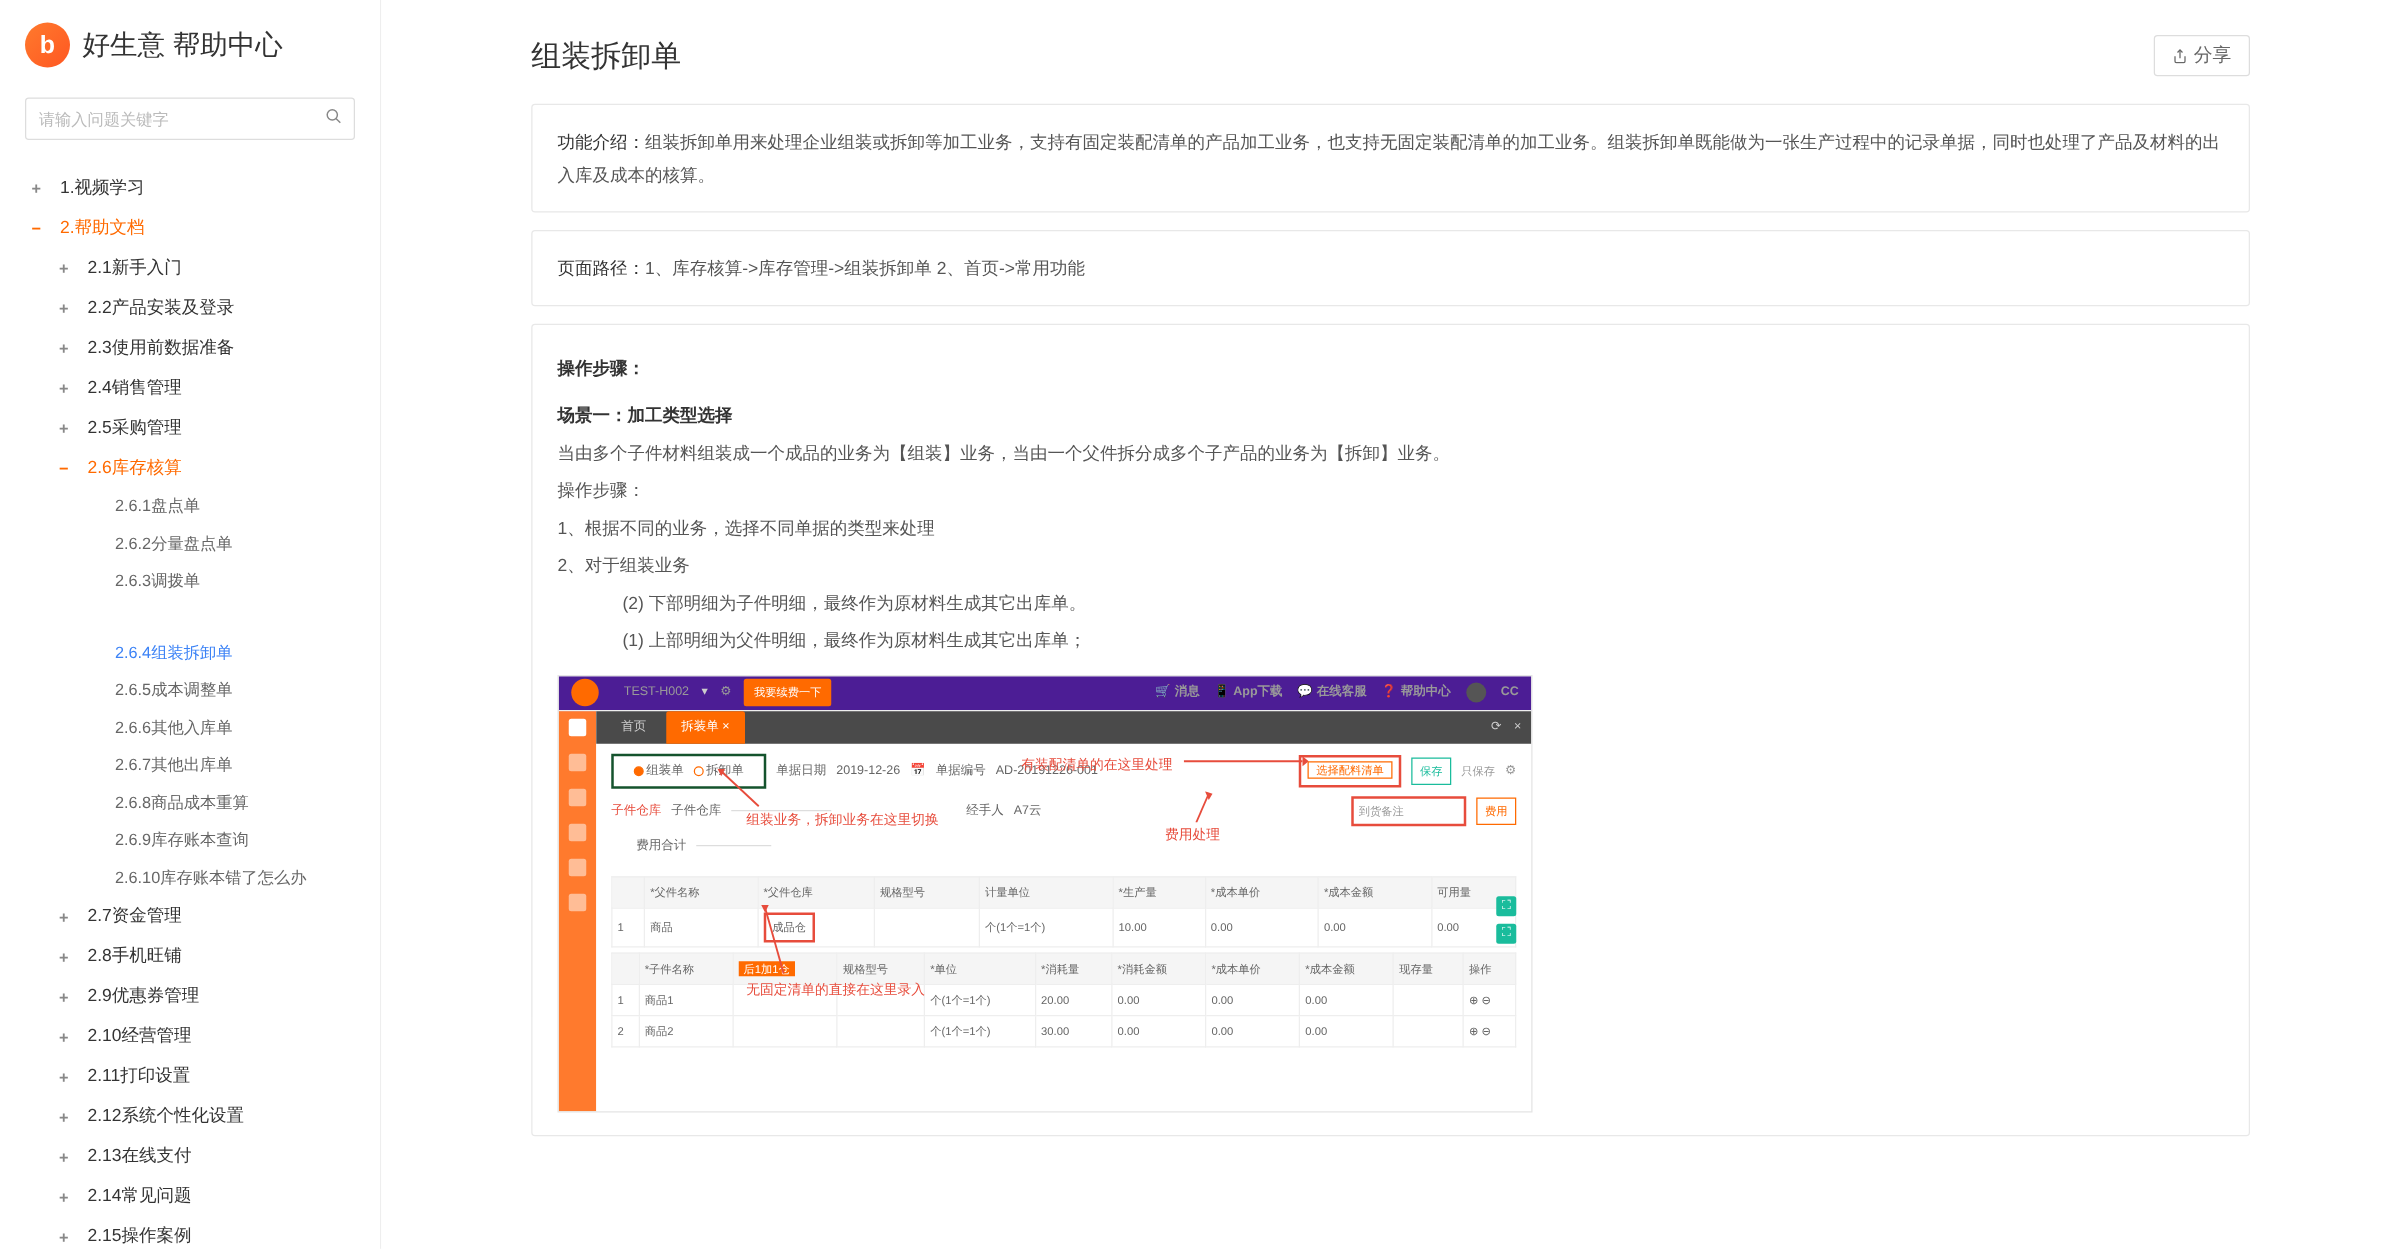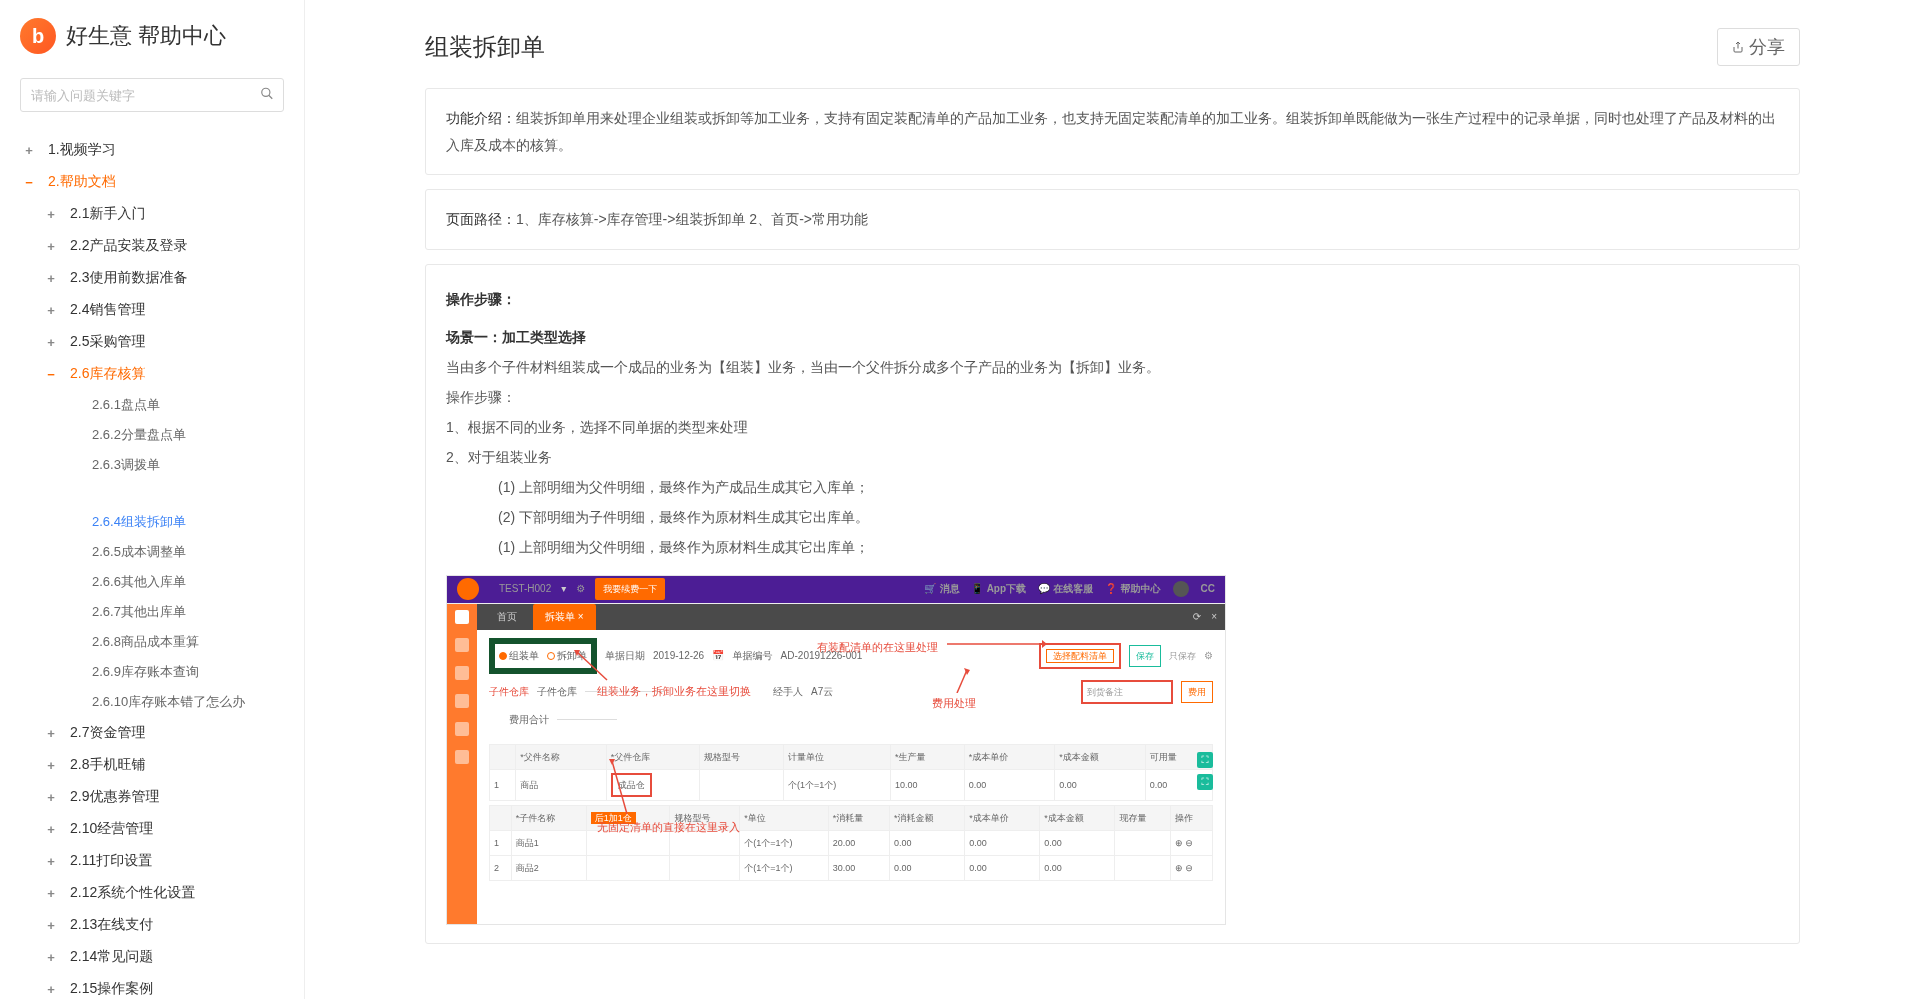--- a/index.html
+++ b/index.html
@@ -19,21 +19,21 @@
 .nav-icon.minus { color: #ff6a00; }
 .nav-item.active { color: #ff6a00; }
 .nav-item.section-active { color: #ff6a00; }
 .nav-sub { padding-left: 22px; }
 .nav-sub2 { padding-left: 50px; }
 .nav-sub2 .nav-item { font-size: 13px; padding: 6px 0; color: #666; }
 .nav-sub2 .nav-item.active { color: #3b82f6; margin-top: 27px; }
 .main { flex: 1; padding: 28px 120px 24px 120px; overflow-y: auto; background: #fff; }
 .title-row { display: flex; justify-content: space-between; align-items: center; margin-bottom: 22px; }
 .page-title { font-size: 24px; font-weight: 500; color: #333; }
-.share-btn { border: 1px solid #ddd; background: #fff; padding: 6px 14px; border-radius: 3px; font-size: 18px; color: #666; cursor: pointer; display: flex; align-items: center; gap: 5px; }
+.share-btn { border: 1px solid #ddd; background: #fff; padding: 6px 14px; border-radius: 3px; font-size: 15px; color: #666; cursor: pointer; display: flex; align-items: center; gap: 5px; }
 .card { border: 1px solid #e8e8e8; border-radius: 3px; padding: 16px 20px; margin-bottom: 14px; font-size: 14px; line-height: 1.9; color: #555; }
 .card-label { color: #333; }
 .content-block { border: 1px solid #e8e8e8; border-radius: 3px; padding: 18px 20px; font-size: 14px; line-height: 2.0; color: #555; }
 .content-block p { margin: 2px 0; }
 .bold { font-weight: 600; color: #333; }
 .indent2 { padding-left: 52px; }
 .screenshot { margin-top: 14px; border: 1px solid #e5e5e5; width: 780px; height: 350px; background: #fafafa; position: relative; font-size: 10px; overflow: hidden; }
 .sh-topbar { height: 28px; background: #4c1d95; border-bottom: 1px solid #eee; display: flex; align-items: center; padding: 0 10px; justify-content: space-between; }
 .sh-logo { width: 22px; height: 22px; border-radius: 50%; background: #ff6a00; margin-right: 10px; }
 .sh-left { display: flex; align-items: center; gap: 10px; color: #999; }
@@ -41,21 +41,21 @@
 .sh-btn-orange { background: #ff6a00; color: #fff; padding: 2px 8px; border-radius: 2px; font-size: 9px; }
 .sh-body { display: flex; height: calc(100% - 28px); }
 .sh-sidebar { width: 30px; background: #ff7a2d; display: flex; flex-direction: column; align-items: center; padding-top: 6px; gap: 14px; }
 .sh-sidebar-icon { width: 14px; height: 14px; background: rgba(255,255,255,0.5); border-radius: 2px; }
 .sh-content { flex: 1; background: #fff; position: relative; }
 .sh-tabs { height: 26px; background: #4a4a4a; display: flex; align-items: center; padding: 0 8px; gap: 4px; }
 .sh-tab { padding: 3px 12px; font-size: 10px; color: #ccc; }
 .sh-tab.active { background: #ff6a00; color: #fff; border-radius: 2px 2px 0 0; }
 .sh-form { padding: 8px 12px; position: relative; }
 .sh-form-row { display: flex; align-items: center; gap: 8px; margin-bottom: 6px; font-size: 10px; color: #666; }
-.sh-radio-group { border: 6px solid #14532d; padding: 2px 4px; display: inline-flex; gap: 8px; }
+.sh-radio-group { border: 2px solid #14532d; padding: 2px 16px; display: inline-flex; gap: 8px; }
 .sh-radio { display: inline-flex; align-items: center; gap: 2px; }
 .sh-radio-dot { width: 8px; height: 8px; border: 1px solid #ff6a00; border-radius: 50%; }
 .sh-radio-dot.on { background: #ff6a00; }
 .sh-annotation { position: absolute; color: #e74c3c; font-size: 11px; }
 .sh-table { width: 100%; border-collapse: collapse; font-size: 9px; }
 .sh-table th { background: #f5f5f5; padding: 3px 4px; text-align: left; color: #666; border: 1px solid #eee; font-weight: normal; }
 .sh-table td { padding: 3px 4px; border: 1px solid #eee; color: #666; }
 .sh-table-wrap { padding: 0 12px; }
 .sh-green-btn { position: absolute; right: 12px; background: #1abc9c; color: #fff; width: 16px; height: 16px; display: flex; align-items: center; justify-content: center; border-radius: 2px; font-size: 10px; }
 .sh-box-orange { border: 1px solid #ff6a00; padding: 1px 6px; color: #ff6a00; font-size: 9px; }
@@ -207,21 +207,20 @@
       <span class="card-label">页面路径：</span><span>1、库存核算-&gt;库存管理-&gt;组装拆卸单 2、首页-&gt;常用功能</span>
     </div>
 
     <div class="content-block">
       <p class="bold">操作步骤：</p>
       <p class="bold" style="margin-top:10px">场景一：加工类型选择</p>
       <p>当由多个子件材料组装成一个成品的业务为【组装】业务，当由一个父件拆分成多个子产品的业务为【拆卸】业务。</p>
       <p>操作步骤：</p>
       <p>1、根据不同的业务，选择不同单据的类型来处理</p>
       <p>2、对于组装业务</p>
-      <p class="indent2">(1)  上部明细为父件明细，最终作为产成品生成其它入库单；</p>
       <p class="indent2">(2)  下部明细为子件明细，最终作为原材料生成其它出库单。</p>
       <p class="indent2">(1)  上部明细为父件明细，最终作为原材料生成其它出库单；</p>
 
       <div class="screenshot">
         <div class="sh-topbar">
           <div class="sh-left">
             <div class="sh-logo"></div>
             <span>TEST-H002</span>
             <span style="color:#ccc">▾</span>
             <span>⚙</span>

